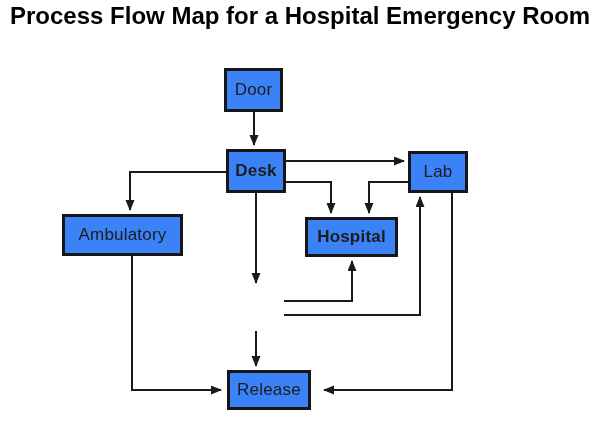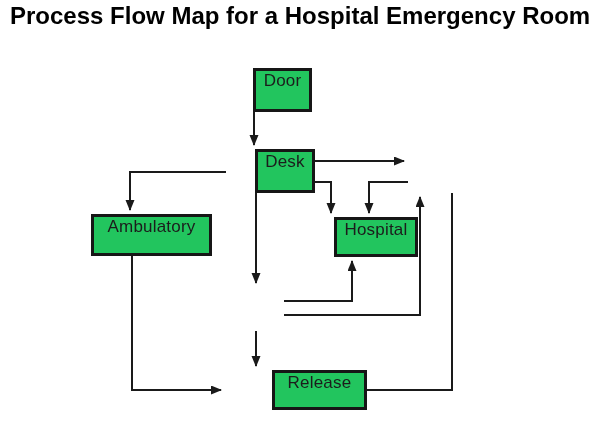--- a/index.html
+++ b/index.html
@@ -34,35 +34,35 @@
   }
   .edges-svg polyline, .edges-svg line {
     fill: none;
     stroke: #1a1a1a;
     stroke-width: 2;
   }
   .node {
     position: absolute;
     box-sizing: border-box;
     border: 3px solid #161616;
-    background: #22c55e;
+    background: #3b82f6;
     display: flex;
+    align-items: center;
     justify-content: center;
     font-size: 17px;
     color: #1c1c1c;
     letter-spacing: 0.2px;
-    margin-left: 29px;
   }
   .node-door       { left: 224px; top:  68px; width:  59px; height: 44px; }
-  .node-desk       { left: 226px; top: 149px; width:  60px; height: 44px; }
+  .node-desk       { left: 226px; top: 149px; width:  60px; height: 44px; font-weight: bold; }
   .node-lab        { left: 408px; top: 151px; width:  60px; height: 42px; }
   .node-ambulatory { left:  62px; top: 214px; width: 121px; height: 42px; }
-  .node-hospital   { left: 305px; top: 217px; width:  84px; height: 40px; }
+  .node-hospital   { left: 305px; top: 217px; width:  93px; height: 40px; font-weight: bold; }
   .node-xray       { left: 227px; top: 287px; width:  57px; height: 44px; }
-  .node-release    { left: 243px; top: 370px; width:  95px; height: 40px; }
+  .node-release    { left: 227px; top: 370px; width:  84px; height: 40px; }
 </style>
 </head>
 <body>
 
 <div id="stage">
 
   <div class="title">Process Flow Map for a Hospital Emergency Room</div>
 
   <svg class="edges-svg" viewBox="0 0 602 426" xmlns="http://www.w3.org/2000/svg">
     <defs>
@@ -93,20 +93,23 @@
 
     <polyline points="452,193 452,390 324,390" marker-end="url(#arrow)"></polyline>
   </svg>
 
   <div class="node node-door">
     <span>Door</span>
   </div>
   <div class="node node-desk">
     <span>Desk</span>
   </div>
+  <div class="node node-lab">
+    <span>Lab</span>
+  </div>
   <div class="node node-ambulatory">
     <span>Ambulatory</span>
   </div>
   <div class="node node-hospital">
     <span>Hospital</span>
   </div>
   <div class="node node-release">
     <span>Release</span>
   </div>
 

